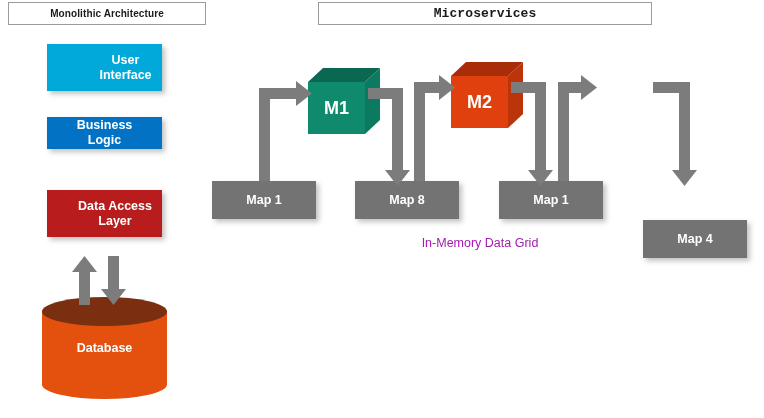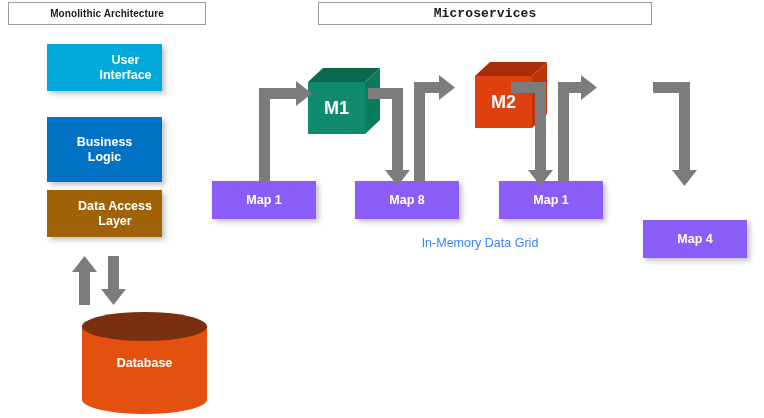--- a/index.html
+++ b/index.html
@@ -63,35 +63,35 @@
     white-space: pre-line;
   }
   #layer-ui {
     left: 47px; top: 44px;
     width: 115px; height: 47px;
     background: #00a9da;
     padding-left: 42px;
   }
   #layer-bl {
     left: 47px; top: 117px;
-    width: 115px; height: 65px;
+    width: 115px; height: 32px;
     background: #0272c4;
   }
   #layer-dal {
     left: 47px; top: 190px;
     width: 115px; height: 47px;
-    background: #a16207;
+    background: #b91c1c;
     padding-left: 21px;
   }
 
   
   #database {
     position: absolute;
-    left: 42px; top: 312px;
-    width: 125px; height: 102px; margin-left: 40px;
+    left: 42px; top: 297px;
+    width: 125px; height: 102px;
   }
   #database .cyl-body {
     position: absolute;
     left: 0; top: 14px;
     width: 125px; height: 74px;
     background: #e4510f;
   }
   #database .cyl-top {
     position: absolute;
     left: 0; top: 0;
@@ -140,52 +140,52 @@
     align-items: center;
     justify-content: center;
     color: #ffffff;
     font-weight: bold;
     font-size: 18px;
     z-index: 3;
   }
   .cube svg { position: absolute; left: 0; top: 0; overflow: visible; }
 
   #cube-m1 { left: 308px; top: 68px; }
-  #cube-m2 { left: 451px; top: 62px; margin-left: 24px; }
+  #cube-m2 { left: 451px; top: 62px; }
   #cube-m3 { left: 593px; top: 62px; }
 
   
   .map-box {
     position: absolute;
     box-sizing: border-box;
     width: 104px;
     height: 38px;
     top: 181px;
-    background: #8b5cf6;
+    background: #737373;
     display: flex;
     align-items: center;
     justify-content: center;
     color: #ffffff;
     font-weight: bold;
     font-size: 12.5px;
     box-shadow: 3px 3px 5px rgba(120,120,120,0.45);
   }
   #map-1 { left: 212px; }
   #map-2 { left: 355px; }
   #map-3 { left: 499px; }
   #map-4 { left: 643px; margin-top: 39px; }
 
   
   #grid-caption {
     position: absolute;
     left: 330px; top: 236px;
     width: 300px;
     text-align: center;
     font-size: 12.5px;
-    color: #3b82f6;
+    color: #a21caf;
   }
 
   
   #arrows {
     position: absolute;
     left: 0; top: 0;
     width: 764px; height: 418px;
     pointer-events: none;
   }
 </style>

